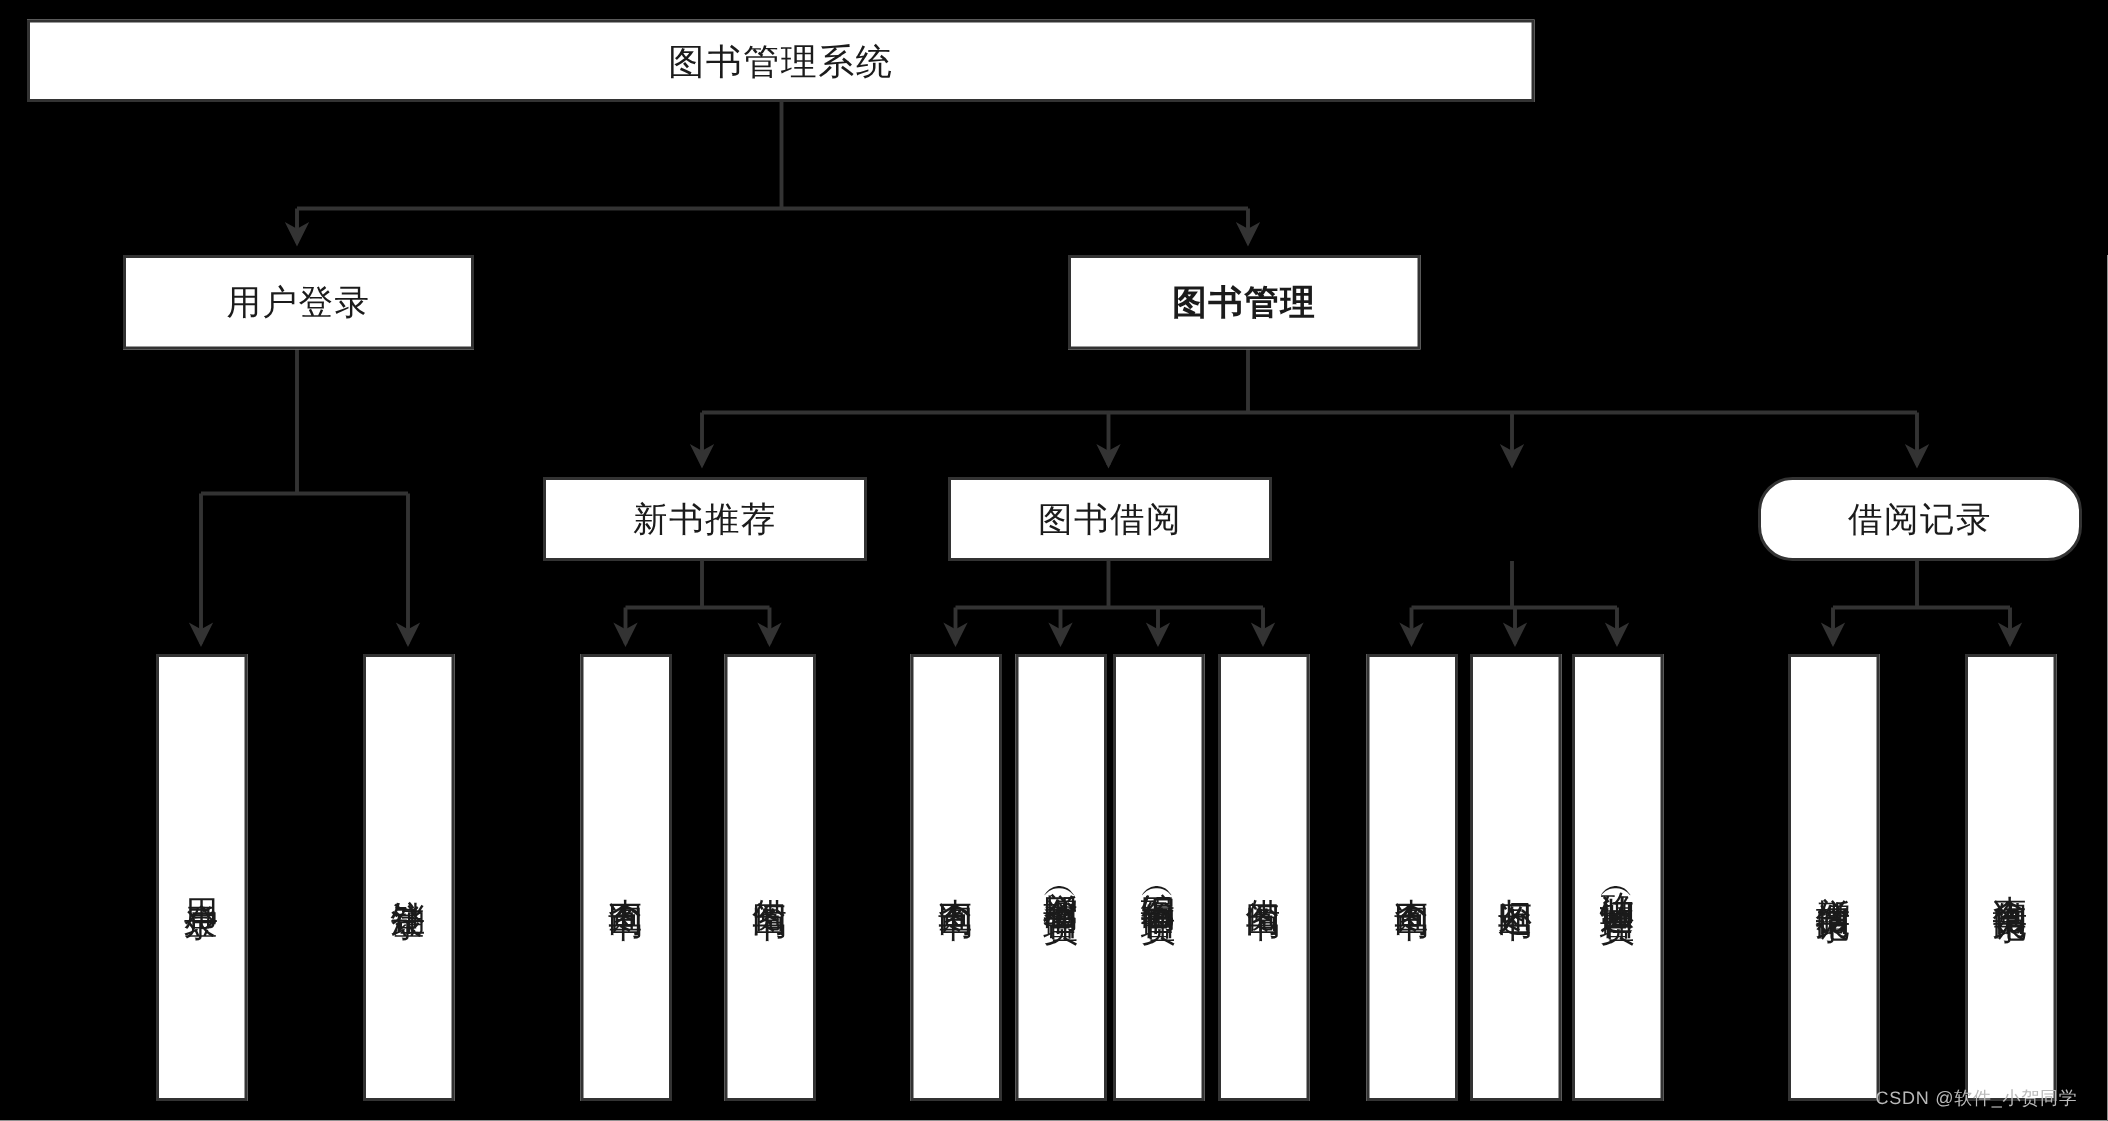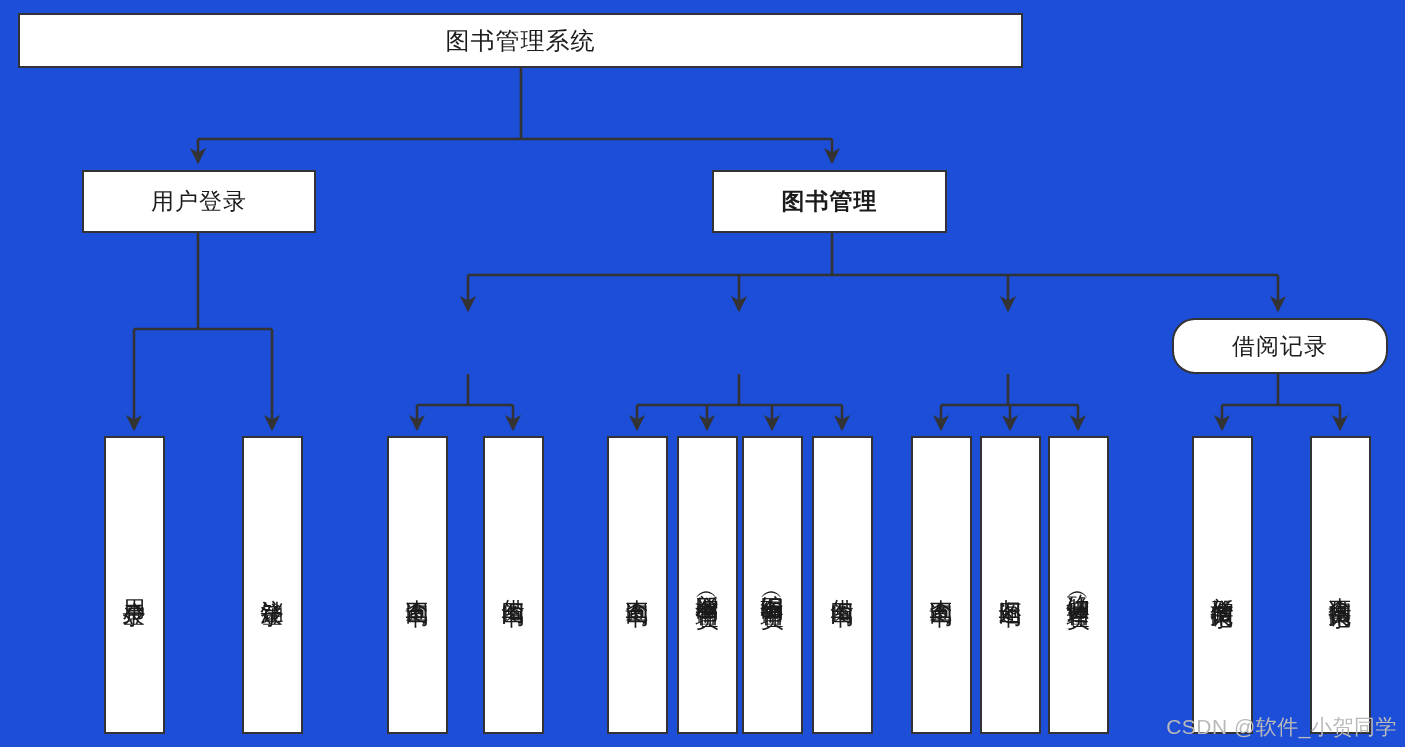--- a/index.html
+++ b/index.html
@@ -7,21 +7,21 @@
     padding: 0;
     background: #ffffff;
   }
   body {
     font-family: "Liberation Sans", "DejaVu Sans", sans-serif;
   }
   #canvas {
     position: relative;
     width: 1405px;
     height: 747px;
-    background: #1d4ed8;
+    background: #000000;
     overflow: hidden;
   }
   #wires {
     position: absolute;
     left: 0;
     top: 0;
     width: 1405px;
     height: 747px;
     pointer-events: none;
   }
@@ -58,23 +58,23 @@
     writing-mode: vertical-rl;
     text-orientation: upright;
     font-size: 23px;
     line-height: 1.22;
     color: #1b1b1b;
     white-space: nowrap;
     letter-spacing: 2px;
   }
   #watermark {
     position: absolute;
-    right: 8px;
+    right: 20px;
     bottom: 6px;
-    font-size: 21px;
+    font-size: 12px;
     color: #b9b9b9;
     z-index: 5;
     white-space: nowrap;
     letter-spacing: 0.5px;
     margin-top: 48px;
   }
 </style>
 </head>
 <body>
 
@@ -135,21 +135,27 @@
   </div>
 
   <div class="node horizontal" style="left:82px; top:170px; width:234px; height:63px;">
     <span>用户登录</span>
   </div>
 
   <div class="node horizontal" style="left:712px; top:170px; width:235px; height:63px;font-weight:bold;">
     <span>图书管理</span>
   </div>
 
-
+  <div class="node horizontal" style="left:362px; top:318px; width:216px; height:56px;">
+    <span>新书推荐</span>
+  </div>
+
+  <div class="node horizontal" style="left:632px; top:318px; width:216px; height:56px;">
+    <span>图书借阅</span>
+  </div>
 
 
   <div class="node horizontal" style="left:1172px; top:318px; width:216px; height:56px;border-radius:23px;">
     <span>借阅记录</span>
   </div>
 
   <div class="leaf" style="left:104px; top:436px; width:61px; height:298px;">
     <span class="vtext">用户登录</span>
   </div>
 

